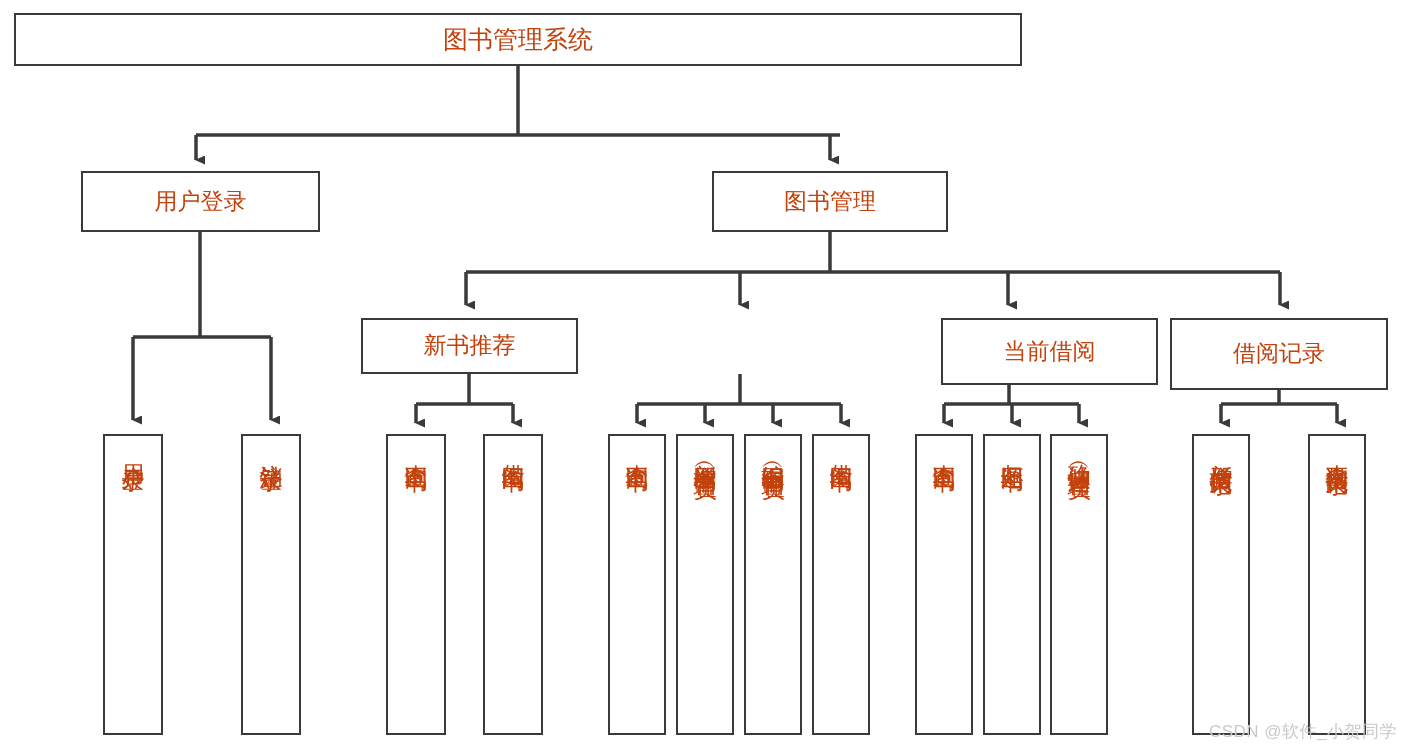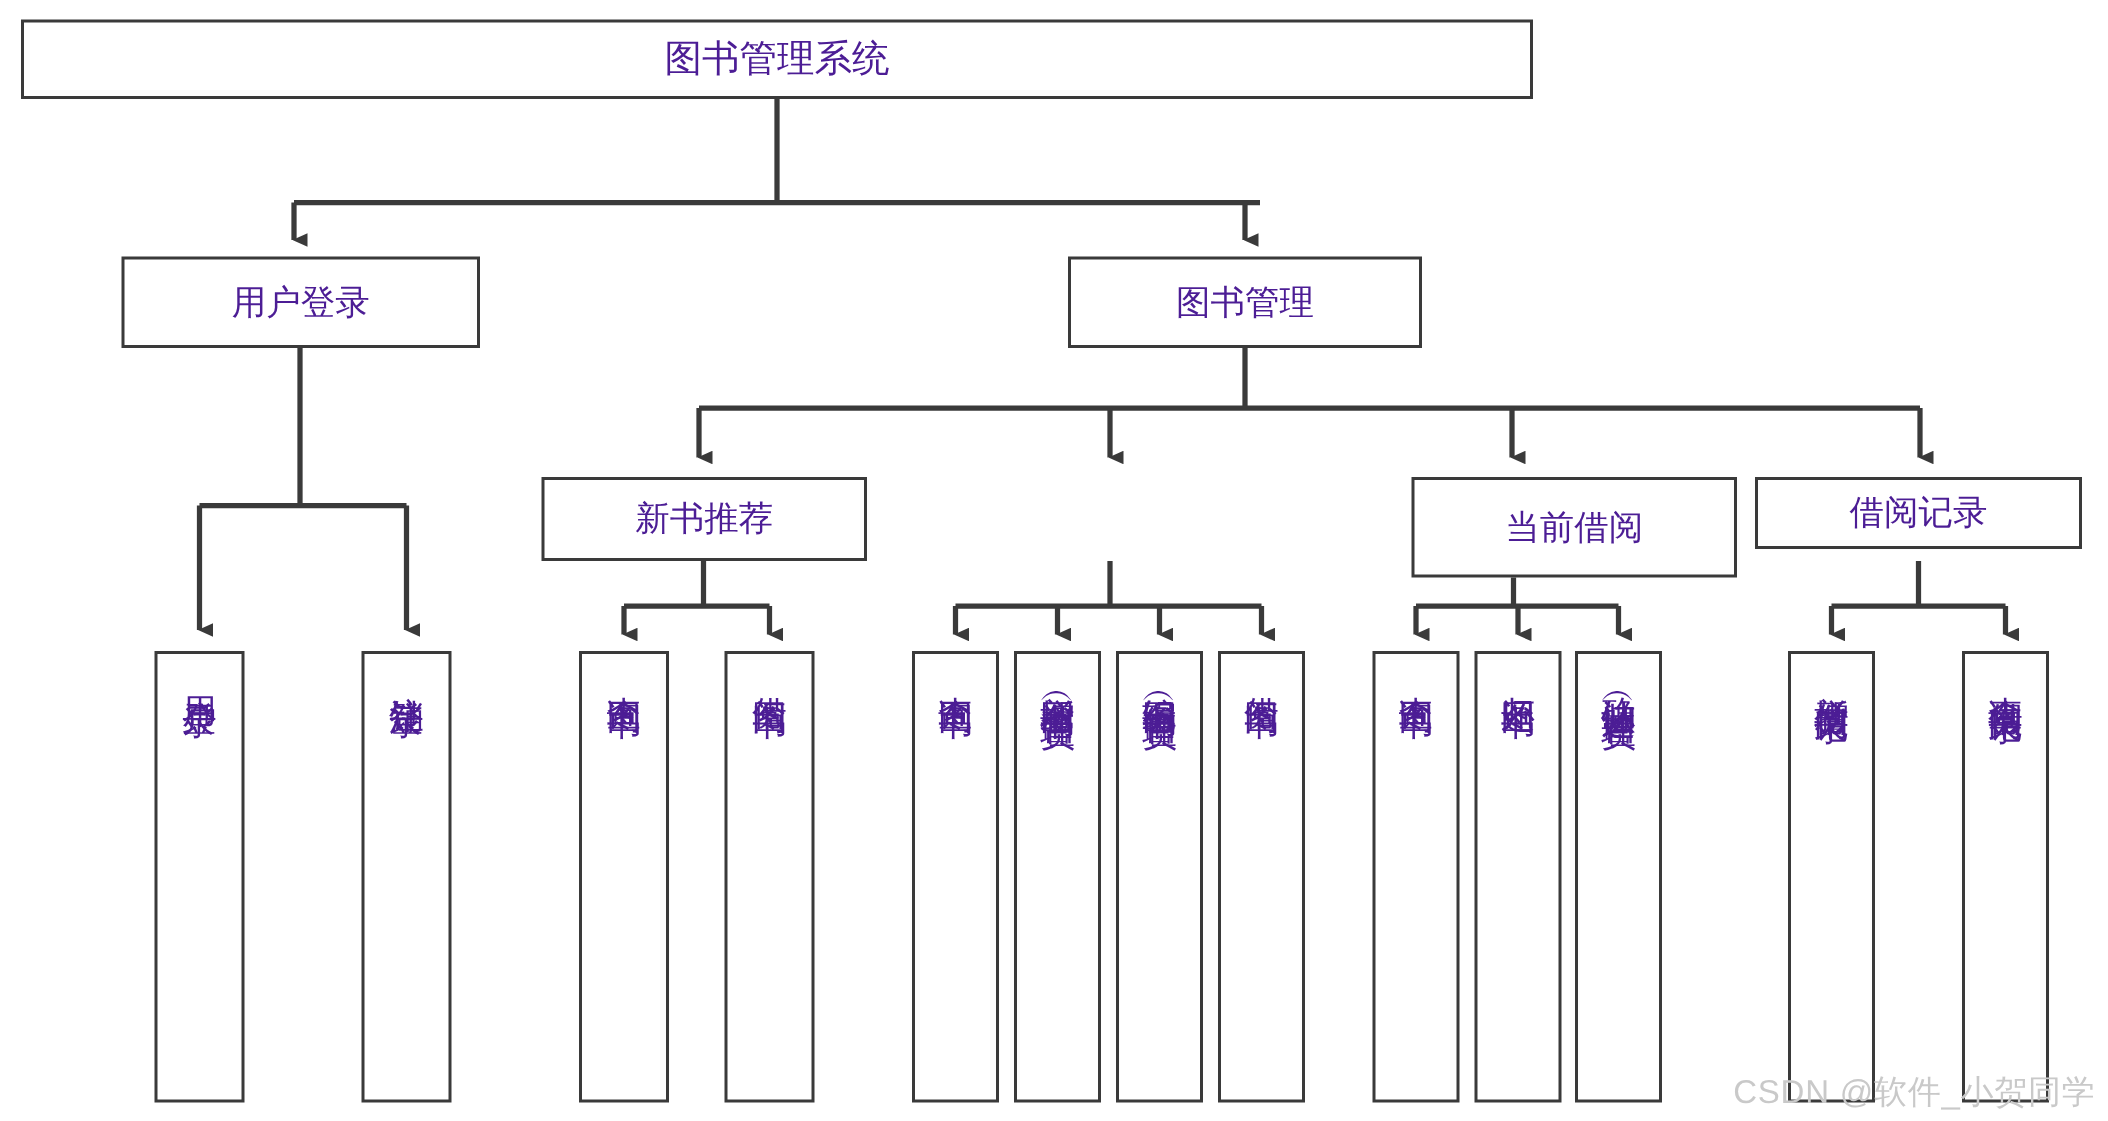--- a/index.html
+++ b/index.html
@@ -27,21 +27,21 @@
     pointer-events: none;
   }
   .node {
     position: absolute;
     box-sizing: border-box;
     background: #ffffff;
     border: 2px solid #3a3a3a;
     display: flex;
     align-items: center;
     justify-content: center;
-    color: #4c1d95;
+    color: #c2410c;
   }
   .node.level-0 {
     font-size: 25px;
   }
   .node.level-1 {
     font-size: 23px;
   }
   .node.level-2 {
     font-size: 23px;
   }
@@ -61,21 +61,21 @@
     text-orientation: upright;
     letter-spacing: 2px;
     line-height: 1;
     white-space: nowrap;
     text-align: left;
   }
   #watermark {
     position: absolute;
     right: 8px;
     bottom: 4px;
-    font-size: 22px;
+    font-size: 17px;
     color: #c9c9c9;
     letter-spacing: 0.5px;
     white-space: nowrap;
     user-select: none;
   }
 </style>
 </head>
 <body>
 
 <div id="diagram-root">
@@ -140,21 +140,21 @@
   <div class="node level-2" style="left:361px; top:318px; width:217px; height:56px;">
     <span class="node-label">新书推荐</span>
   </div>
 
   <div class="node level-1" style="left:712px; top:171px; width:236px; height:61px;">
     <span class="node-label">图书管理</span>
   </div>
   <div class="node level-2" style="left:941px; top:318px; width:217px; height:67px;">
     <span class="node-label">当前借阅</span>
   </div>
-  <div class="node level-2" style="left:1170px; top:318px; width:218px; height:48px;">
+  <div class="node level-2" style="left:1170px; top:318px; width:218px; height:72px;">
     <span class="node-label">借阅记录</span>
   </div>
 
   <div class="node vertical" style="left:103px; top:434px; width:60px; height:301px; font-size:23px;">
     <span class="node-label">用户登录</span>
   </div>
   <div class="node vertical" style="left:241px; top:434px; width:60px; height:301px; font-size:23px;">
     <span class="node-label">注销登录</span>
   </div>
 

